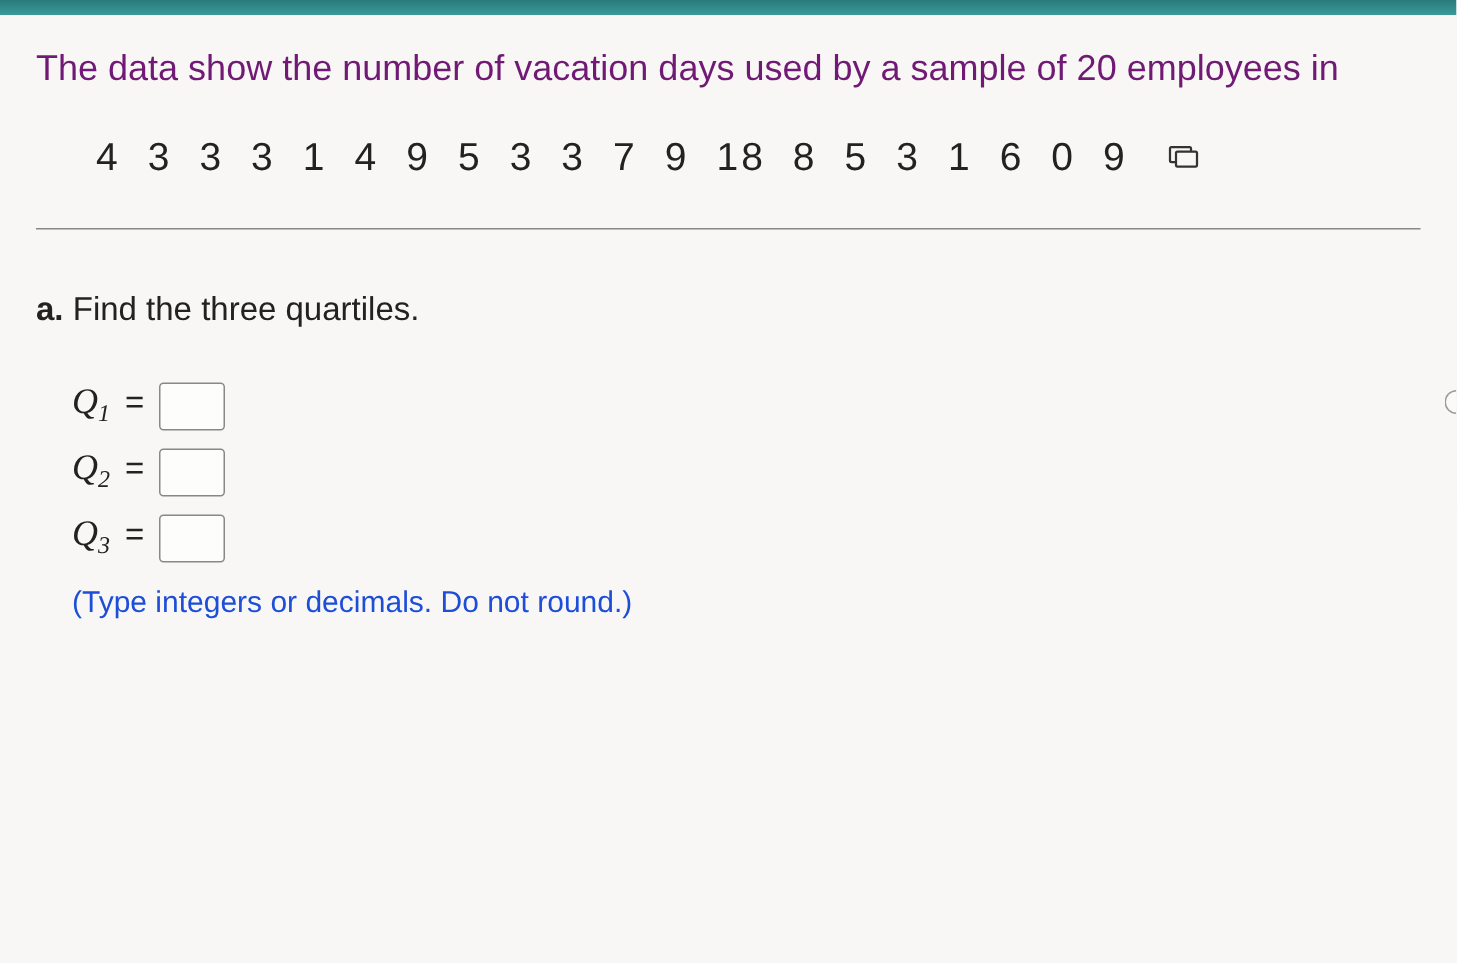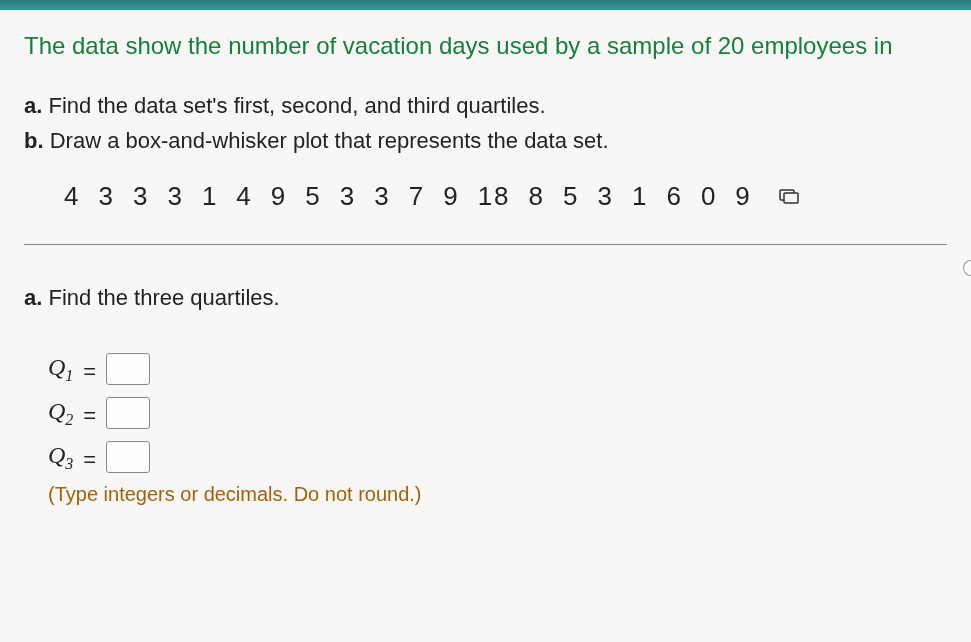--- a/index.html
+++ b/index.html
@@ -23,21 +23,21 @@
     }
     
     .content {
       padding: 20px 24px;
       background: #f8f7f5;
       height: calc(100% - 10px);
     }
     
     .main-prompt {
       font-size: 24px;
-      color: #15803d;
+      color: #701a75;
       line-height: 1.3;
       margin-bottom: 28px;
       font-weight: 400;
     }
     
     .question-list {
       margin-bottom: 24px;
     }
     
     .question-item {
@@ -89,21 +89,21 @@
     
     .answer-prompt .label {
       font-weight: bold;
     }
     
     .quartile-row {
       margin: 6px 0 6px 24px;
       font-size: 22px;
       color: #222;
       display: flex;
-      align-items: flex-end;
+      align-items: flex-start;
       height: 38px;
     }
     
     .quartile-label {
       font-style: italic;
       font-family: 'Times New Roman', serif;
       font-size: 24px;
     }
     
     .quartile-label sub {
@@ -121,21 +121,21 @@
       border: 1px solid #888;
       border-radius: 3px;
       background: #fdfdfb;
       font-size: 18px;
       text-align: center;
       padding: 2px;
     }
     
     .hint {
       font-size: 20px;
-      color: #a16207;
+      color: #1d4ed8;
       margin-top: 10px;
       margin-left: 24px;
     }
     
     .right-clip {
       position: absolute;
       right: 0;
       top: 260px;
       width: 8px;
       height: 16px;
@@ -147,30 +147,20 @@
   </style>
 </head>
 <body>
 
 <div class="top-bar"></div>
 
 <div class="content">
 
   <div class="main-prompt">The data show the number of vacation days used by a sample of 20 employees in</div>
 
-  <div class="question-list">
-    <div class="question-item">
-      <span class="label">a.</span>
-      <span>Find the data set's first, second, and third quartiles.</span>
-    </div>
-    <div class="question-item">
-      <span class="label">b.</span>
-      <span>Draw a box-and-whisker plot that represents the data set.</span>
-    </div>
-  </div>
 
   <div class="data-row" id="data-row">
     <span class="data-value">4</span>
       <span class="data-value">3</span>
       <span class="data-value">3</span>
       <span class="data-value">3</span>
       <span class="data-value">1</span>
       <span class="data-value">4</span>
       <span class="data-value">9</span>
       <span class="data-value">5</span>

